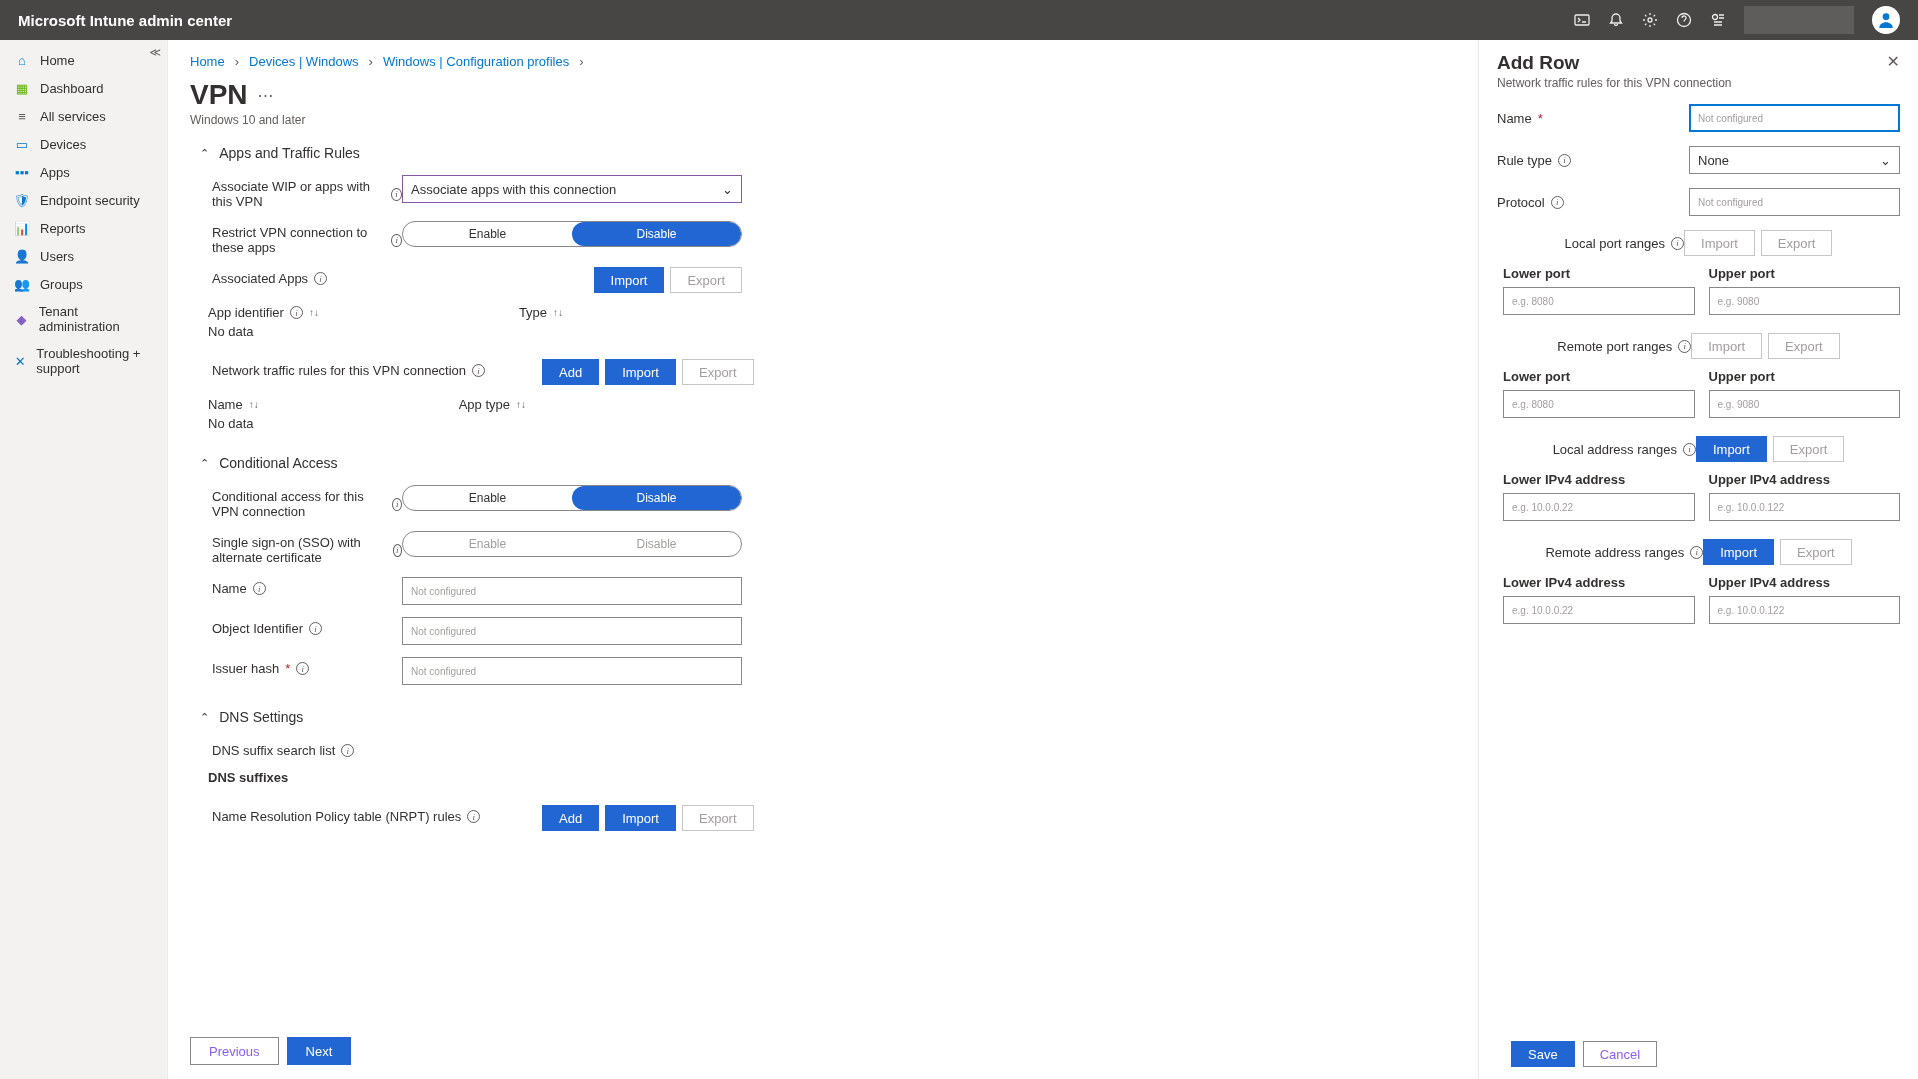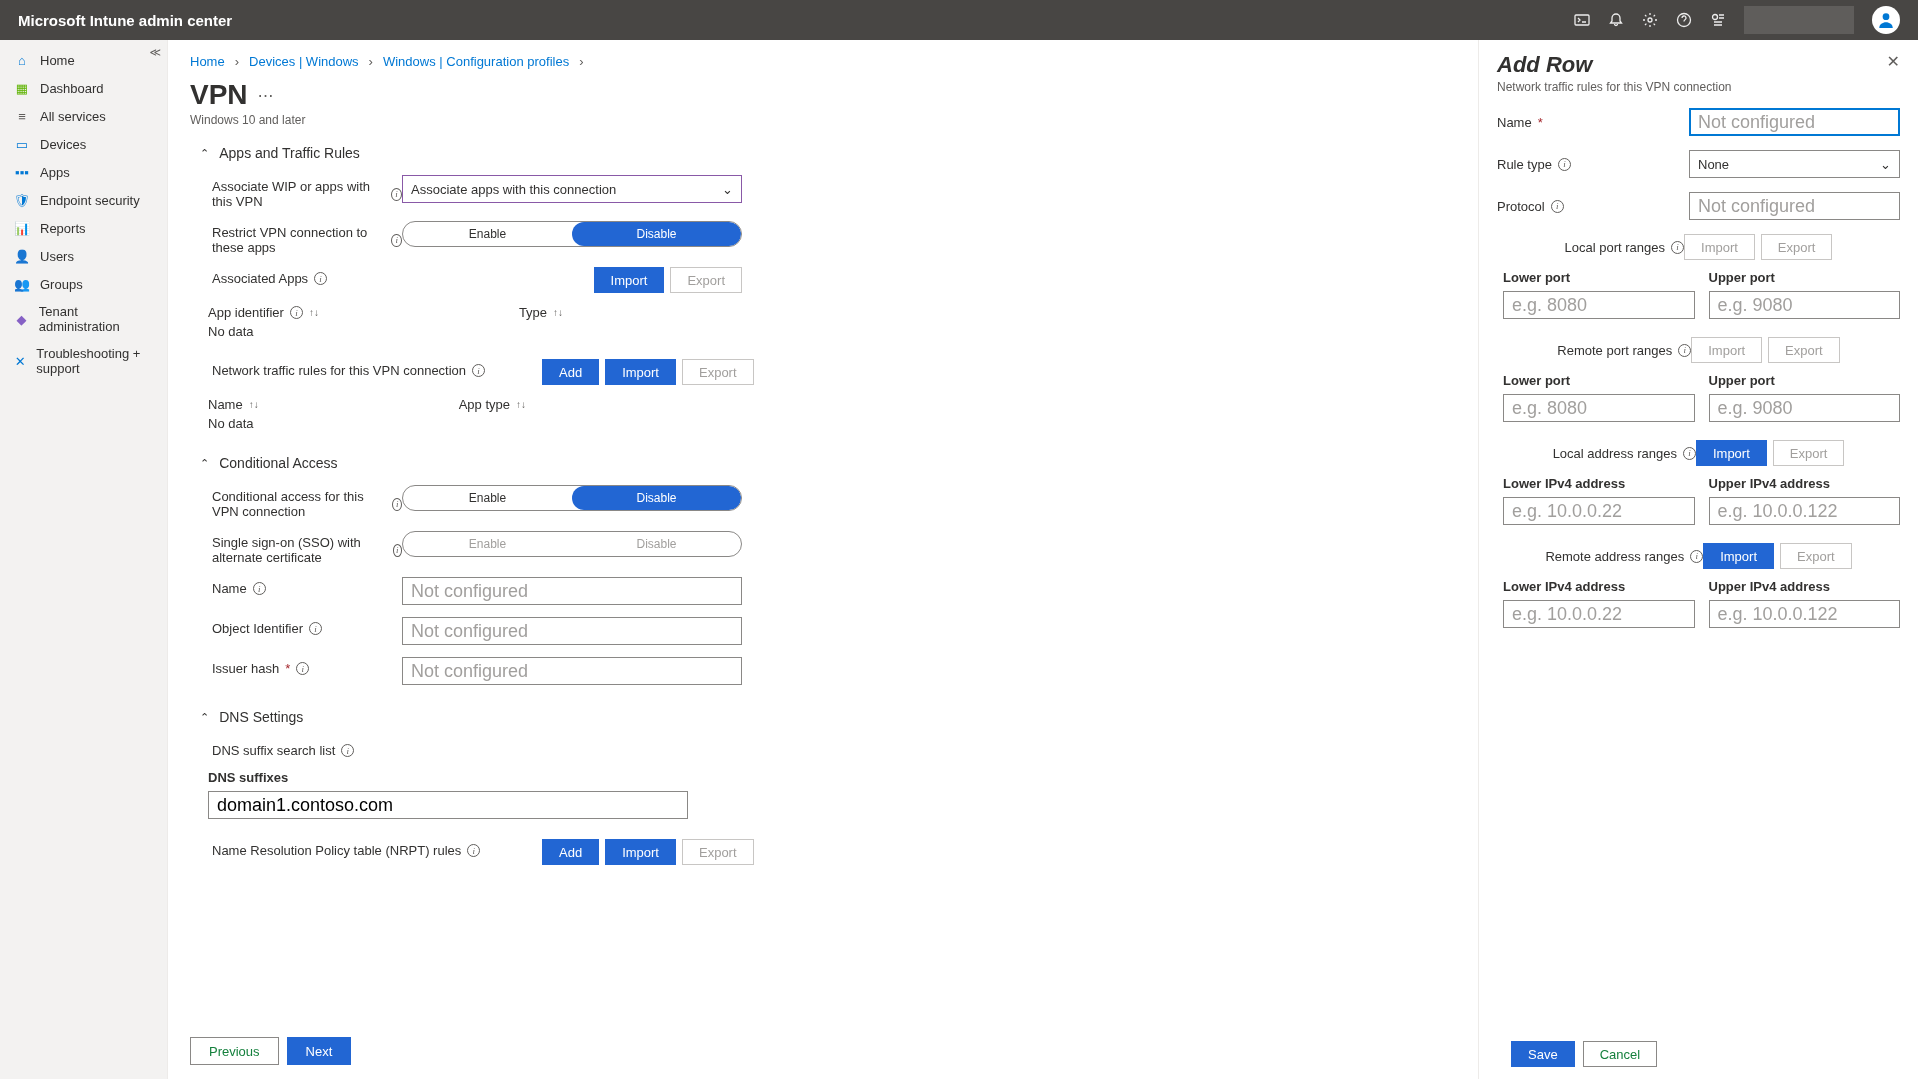--- a/index.html
+++ b/index.html
@@ -28,38 +28,38 @@
 .form-row { display:flex; align-items:flex-start; margin-bottom:12px; margin-left:12px; }
 .form-label { width:190px; font-size:13px; color:#323130; display:flex; align-items:center; gap:6px; padding-top:4px; }
 .info-ic { width:13px; height:13px; border:1px solid #605e5c; border-radius:50%; font-size:9px; color:#605e5c; display:inline-flex; align-items:center; justify-content:center; cursor:pointer; font-style:italic; font-family:serif; }
 .form-control { flex:0 0 340px; }
 .select-box { border:1px solid #8a8886; height:28px; display:flex; align-items:center; justify-content:space-between; padding:0 8px; cursor:pointer; font-size:13px; background:#fff; }
 .select-box.accent { border-color:#8959a7; }
 .toggle-pair { display:flex; width:340px; border:1px solid #8a8886; border-radius:14px; height:26px; overflow:hidden; }
 .toggle-opt { flex:1; display:flex; align-items:center; justify-content:center; font-size:12px; cursor:pointer; }
 .toggle-opt.sel { background:#2266d3; color:#fff; border-radius:13px; }
 .toggle-pair.dis .toggle-opt { color:#a19f9d; }
-.btn { height:26px; padding:0 16px; font-size:13px; border:1px solid #8a8886; background:#fff; cursor:pointer; color:#15803d; }
+.btn { height:26px; padding:0 16px; font-size:13px; border:1px solid #8a8886; background:#fff; cursor:pointer; color:#8b5cf6; }
 .btn.primary { background:#2266d3; border-color:#2266d3; color:#fff; }
 .btn.dis { color:#a19f9d; border-color:#c8c6c4; cursor:default; }
 .btn-row { display:flex; gap:6px; justify-content:flex-end; }
 .form-control.buttons { flex:0 0 340px; display:flex; justify-content:flex-end; gap:6px; }
 .table-sub { }
 .col-heads { display:flex; gap:200px; font-size:13px; margin:6px 0 4px 8px; }
 .col-head { display:flex; align-items:center; gap:6px; font-weight:400; }
 .sort-ic { font-size:10px; color:#605e5c; cursor:pointer; }
 .no-data { font-size:13px; color:#323130; margin:4px 0 10px 8px; }
-.text-input { width:100%; height:28px; border:1px solid #8a8886; padding:0 8px; font-size:18px; }
+.text-input { width:100%; height:28px; border:1px solid #8a8886; padding:0 8px; font-size:10px; }
 .text-input::placeholder { color:#a19f9d; }
 .footer-btns { position:fixed; bottom:14px; left:190px; display:flex; gap:8px; }
 .footer-btns .btn { height:28px; padding:0 18px; }
 
 .flyout { width:440px; border-left:1px solid #edebe9; background:#fff; padding:12px 18px 60px 18px; overflow-y:auto; position:relative; }
 .fly-head { display:flex; justify-content:space-between; align-items:flex-start; }
-.fly-title { font-size:22px; font-weight:600;font-style:italic; }
+.fly-title { font-size:19px; font-weight:600; }
 .fly-sub { font-size:12px; color:#605e5c; margin-top:2px; margin-bottom:14px; }
 .fly-warn { font-size:12.5px; color:#323130; margin-bottom:18px; line-height:1.4; }
 .close-x { font-size:16px; color:#605e5c; cursor:pointer; }
 .fly-row { display:flex; align-items:center; margin-bottom:14px; }
 .fly-label { width:192px; font-size:13px; display:flex; align-items:center; gap:6px; }
 .fly-ctrl { flex:1; }
 .req { color:#a4262c; }
 .fly-ctrl .text-input.hl { border-color:#0078d4; box-shadow:0 0 0 1px #0078d4 inset; }
 .fly-section-head { display:flex; justify-content:center; align-items:center; margin:8px 0 10px 0; }
 .fly-section-title { font-size:13px; display:flex; align-items:center; gap:6px; }
@@ -322,21 +322,20 @@
           <span>DNS Settings</span>
         </div>
       <div class="form-row">
         <div class="form-label">
             <span>DNS suffix search list</span>
             <span class="info-ic">i</span>
           </div>
       </div>
       <div class="table-sub">
         <div style="margin-left:8px;font-size:13px;font-weight:600;margin-bottom:6px">DNS suffixes</div>
-        <input class="text-input wide-input" style="margin-left: 8px;" value="domain1.contoso.com">
       </div>
       <div class="form-row" style="margin-top:20px">
         <div class="form-label" style="width:330px">
             <span>Name Resolution Policy table (NRPT) rules</span>
             <span class="info-ic">i</span>
           </div>
         <div class="btn-row">
             <button class="btn primary">Add</button>
             <button class="btn primary">Import</button>
             <button class="btn dis">Export</button>

